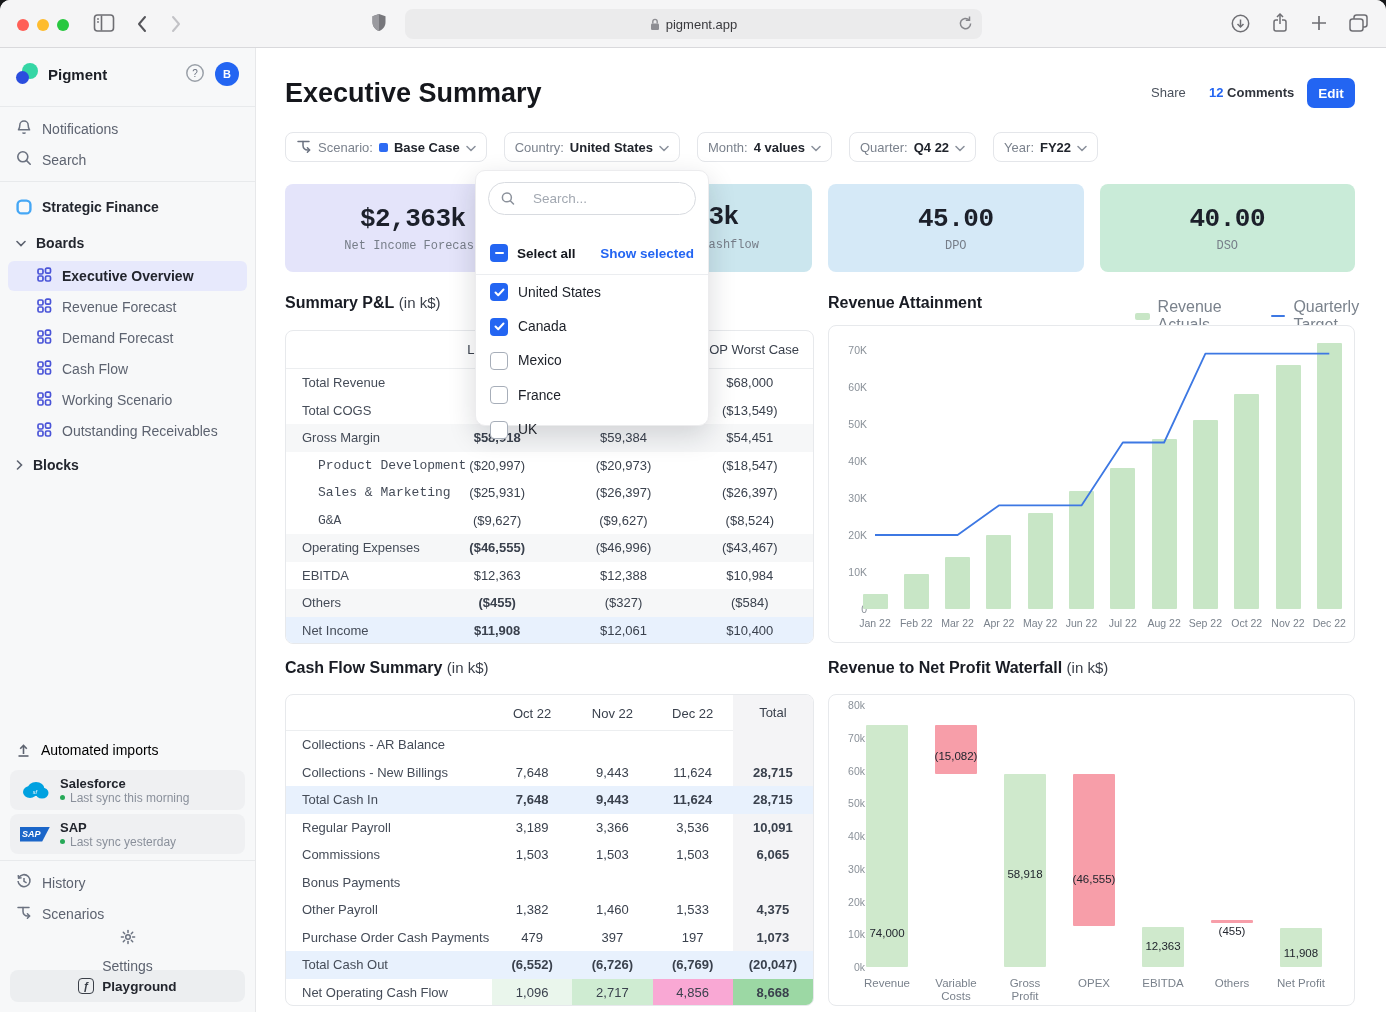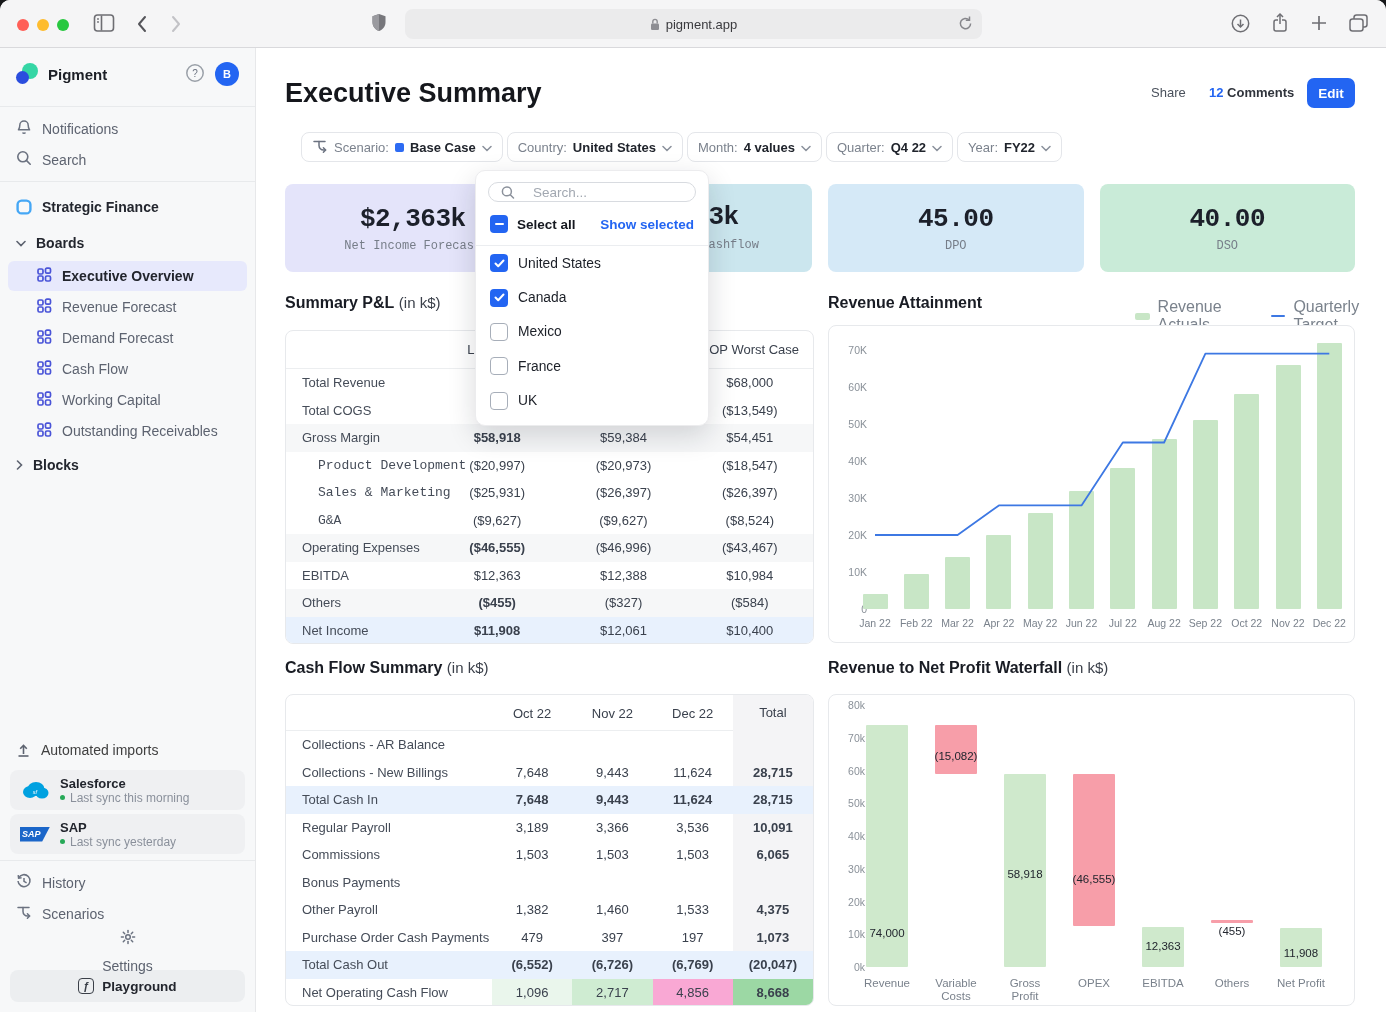--- a/index.html
+++ b/index.html
@@ -54,38 +54,38 @@
 
   
   .page-title { position:absolute; left:29px; top:30px; font-size:27px; font-weight:700; color:#15171c; }
   .hdr-share { position:absolute; left:895px; top:37px; font-size:13px; color:#4a515c; }
   .hdr-comments { position:absolute; left:953px; top:37px; font-size:13px; color:#30343c; font-weight:600; }
   .hdr-comments .num { color:#2365f2; }
   .edit-btn { position:absolute; left:1051px; top:30px; width:48px; height:30px; background:#2365f2; color:#fff;
               border:none; border-radius:7px; font-size:13.5px; font-weight:600; font-family:inherit; }
 
   
-  .filters { position:absolute; left:45px; top:84px; display:flex; gap:4px; }
+  .filters { position:absolute; left:29px; top:84px; display:flex; gap:17px; }
   .chip { display:inline-flex; align-items:center; gap:6px; height:30px; padding:0 10px; background:#fff;
           border:1px solid #e4e6ea; border-radius:8px; font-size:13px; color:#7b828d; white-space:nowrap; }
   .chip b { color:#20242c; font-weight:600; }
   .chip .swatch { width:9px; height:9px; border-radius:2px; background:#2d6bf3; }
 
   
   .kpis { position:absolute; left:29px; top:136px; width:1070px; display:flex; gap:16px; }
   .kpi { flex:1; height:88px; border-radius:8px; position:relative; display:flex; flex-direction:column;
          align-items:center; justify-content:center; gap:5px;font-family:Liberation Mono, monospace; }
   .kpi .v { font-size:26px; font-weight:600; color:#1c202a; letter-spacing:-0.5px; }
   .kpi .l { font-size:12px; color:#767d88; }
   .kpi .partial { position:absolute; left:152px; top:18px; display:flex; flex-direction:column; gap:6px; align-items:flex-start; }
 
   
   .dropdown { position:absolute; left:219px; top:122px; width:234px; height:256px; background:#fff; z-index:30;
               border:1px solid #ececee; border-radius:10px; box-shadow:0 10px 28px rgba(20,24,40,.16); }
-  .dd-search { margin:11px 12px 9px; height:20px; border:1px solid #d8dbe0; border-radius:17px; display:flex;
+  .dd-search { margin:11px 12px 25px; height:33px; border:1px solid #d8dbe0; border-radius:17px; display:flex;
                align-items:center; gap:18px; padding:0 12px; }
   .dd-search input { border:none; outline:none; width:150px; font-size:13.5px; color:#30343c; font-family:inherit; background:transparent; }
   .dd-search input::placeholder { color:#a2a8b1; }
   .dd-selrow { display:flex; align-items:center; gap:9px; padding:0 14px; height:26px; font-size:13.5px; }
   .dd-selrow .sel { font-weight:700; color:#15181f; }
   .dd-selrow .show { margin-left:auto; color:#2365f2; font-weight:700; }
   .dd-div { height:1px; background:#ebedf0; margin-top:8px; }
   .dd-opt { display:flex; align-items:center; gap:10px; padding:0 14px; height:34.4px; font-size:13.8px; color:#1b1f27; }
   .cb { width:18px; height:18px; border-radius:4px; flex:0 0 18px; display:flex; align-items:center; justify-content:center; }
   .cb.on { background:#2365f2; }
@@ -283,41 +283,41 @@
               </svg></span>
             <span>Cash Flow</span>
           </div>
           <div class="board-item">
             <span><svg width="16" height="16" viewBox="0 0 16 16">
                 <rect x="2" y="2" width="5" height="5" rx="1.4" fill="none" stroke="#4a54d8" stroke-width="1.7"></rect>
                 <rect x="9.5" y="1.2" width="5" height="5" rx="1.4" fill="none" stroke="#4a54d8" stroke-width="1.7"></rect>
                 <rect x="2" y="9" width="5" height="5" rx="1.4" fill="none" stroke="#4a54d8" stroke-width="1.7"></rect>
                 <rect x="9.5" y="9" width="5" height="5" rx="1.4" fill="none" stroke="#4a54d8" stroke-width="1.7"></rect>
               </svg></span>
-            <span>Working Capital</span>
+            <span>Working Scenario</span>
           </div>
           <div class="board-item">
             <span><svg width="16" height="16" viewBox="0 0 16 16">
                 <rect x="2" y="2" width="5" height="5" rx="1.4" fill="none" stroke="#4a54d8" stroke-width="1.7"></rect>
                 <rect x="9.5" y="1.2" width="5" height="5" rx="1.4" fill="none" stroke="#4a54d8" stroke-width="1.7"></rect>
                 <rect x="2" y="9" width="5" height="5" rx="1.4" fill="none" stroke="#4a54d8" stroke-width="1.7"></rect>
                 <rect x="9.5" y="9" width="5" height="5" rx="1.4" fill="none" stroke="#4a54d8" stroke-width="1.7"></rect>
               </svg></span>
             <span>Outstanding Receivables</span>
           </div>
         </div>
       <div class="sb-row" style="height:34px;color:#23262e;font-weight:600;margin-top:2px">
         <svg width="7" height="10" viewBox="0 0 7 10">
             <polyline points="1.5,1 5.5,5 1.5,9" fill="none" stroke="#5d6370" stroke-width="1.6" stroke-linecap="round"></polyline>
           </svg>
         <span>Blocks</span>
       </div>
 
       <div class="sb-bottom">
-        <div class="sb-row" style="height:32px;color:#404040">
+        <div class="sb-row" style="height:32px;color:#000000">
           <svg width="15" height="15" viewBox="0 0 15 15">
               <line x1="7.5" y1="3" x2="7.5" y2="11" stroke="#5d6370" stroke-width="1.6"></line>
               <polyline points="4.2,5.8 7.5,2.5 10.8,5.8" fill="none" stroke="#5d6370" stroke-width="1.6"></polyline>
               <line x1="2.5" y1="13" x2="12.5" y2="13" stroke="#5d6370" stroke-width="1.6"></line>
             </svg>
           <span>Automated imports</span>
         </div>
         <div class="imp-card">
           <svg width="30" height="20" viewBox="0 0 30 20">
               <ellipse cx="10" cy="12" rx="7" ry="6" fill="#00a1e0"></ellipse>

